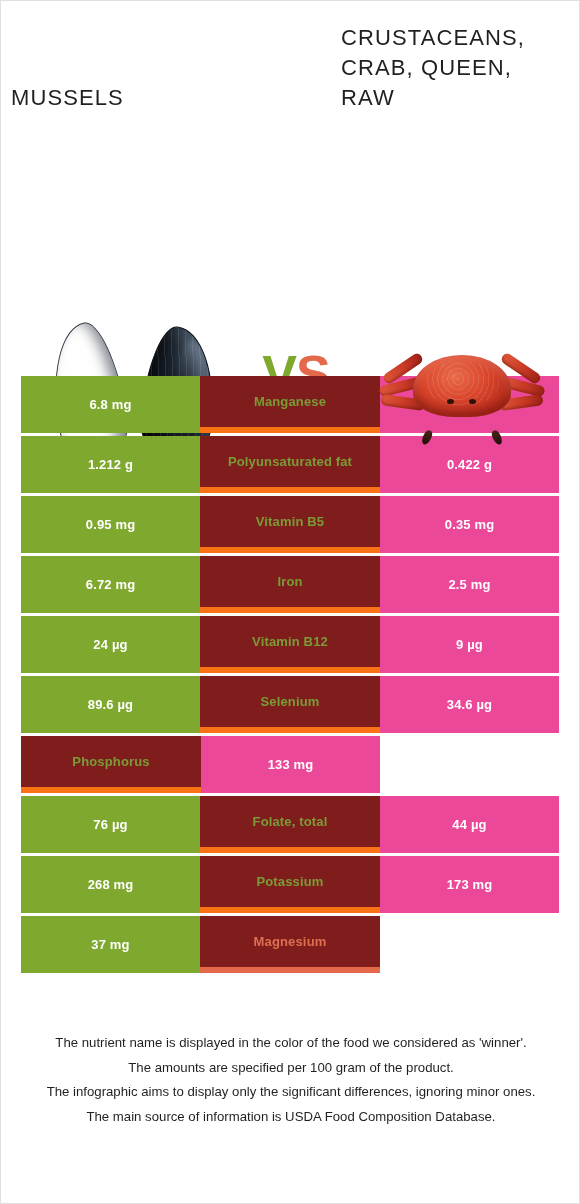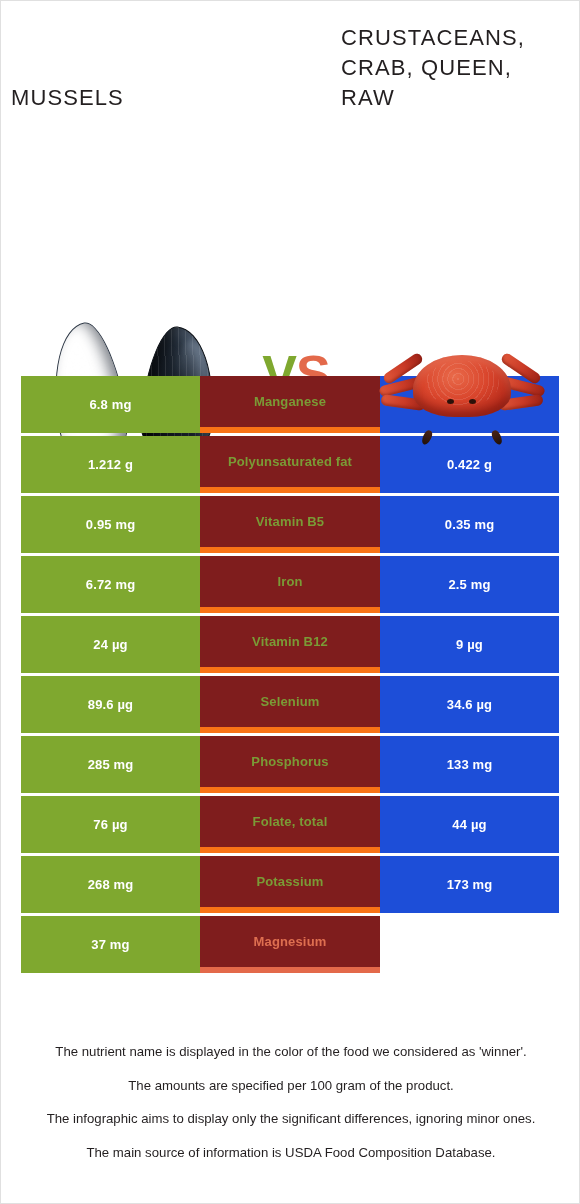--- a/index.html
+++ b/index.html
@@ -231,37 +231,37 @@
     background: #7f1d1d;
     border-bottom: 6px solid #f97316;
     color: #7A9B36;
   }
   .cell-mid.loser {
     border-bottom-color: #E3694A;
     color: #DE6F50;
   }
   .cell-right {
     width: 179px;
-    background: #1d4ed8;
+    background: #ec4899;
     color: #ffffff;
   }
 
   
   .footer {
     position: absolute;
     left: 26px;
     top: 1028px;
     width: 528px;
     text-align: center;
     font-size: 13.2px;
     line-height: 21.5px;
     color: #231f20;
     font-weight: 400;
   }
-  .footer p { margin: 12px; }
+  .footer p { margin: 3px; }
 </style>
 </head>
 <body>
 
 <div id="page">
 
   <div class="header">
     <div class="title title-left">Mussels</div>
     <div class="title title-right">Crustaceans, crab, queen, raw</div>
   </div>
@@ -320,21 +320,20 @@
         <div class="cell cell-left">24 µg</div>
         <div class="cell cell-mid">Vitamin B12</div>
         <div class="cell cell-right">9 µg</div>
       </div>
       <div class="row">
         <div class="cell cell-left">89.6 µg</div>
         <div class="cell cell-mid">Selenium</div>
         <div class="cell cell-right">34.6 µg</div>
       </div>
       <div class="row">
-        <div class="cell cell-left">285 mg</div>
         <div class="cell cell-mid">Phosphorus</div>
         <div class="cell cell-right">133 mg</div>
       </div>
       <div class="row">
         <div class="cell cell-left">76 µg</div>
         <div class="cell cell-mid">Folate, total</div>
         <div class="cell cell-right">44 µg</div>
       </div>
       <div class="row">
         <div class="cell cell-left">268 mg</div>

